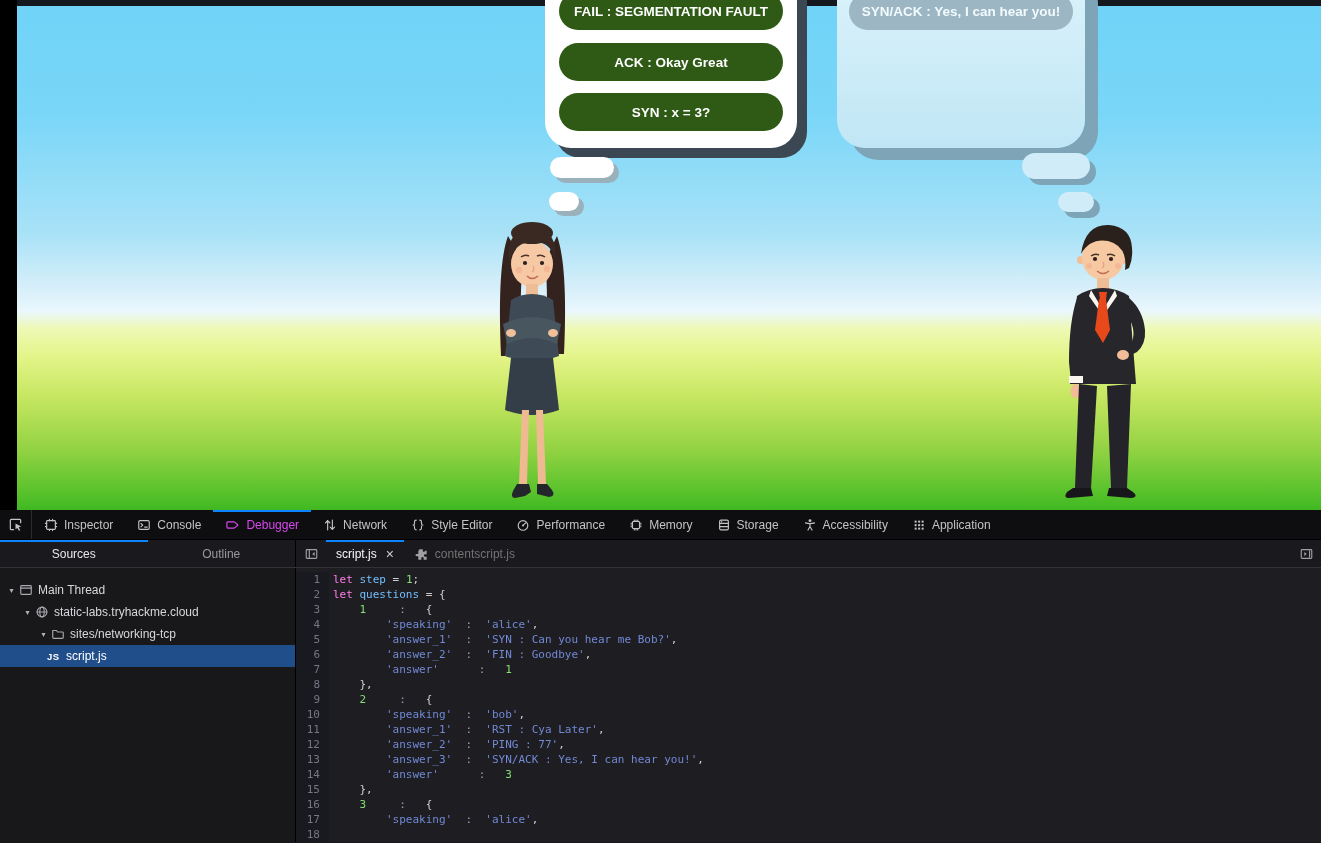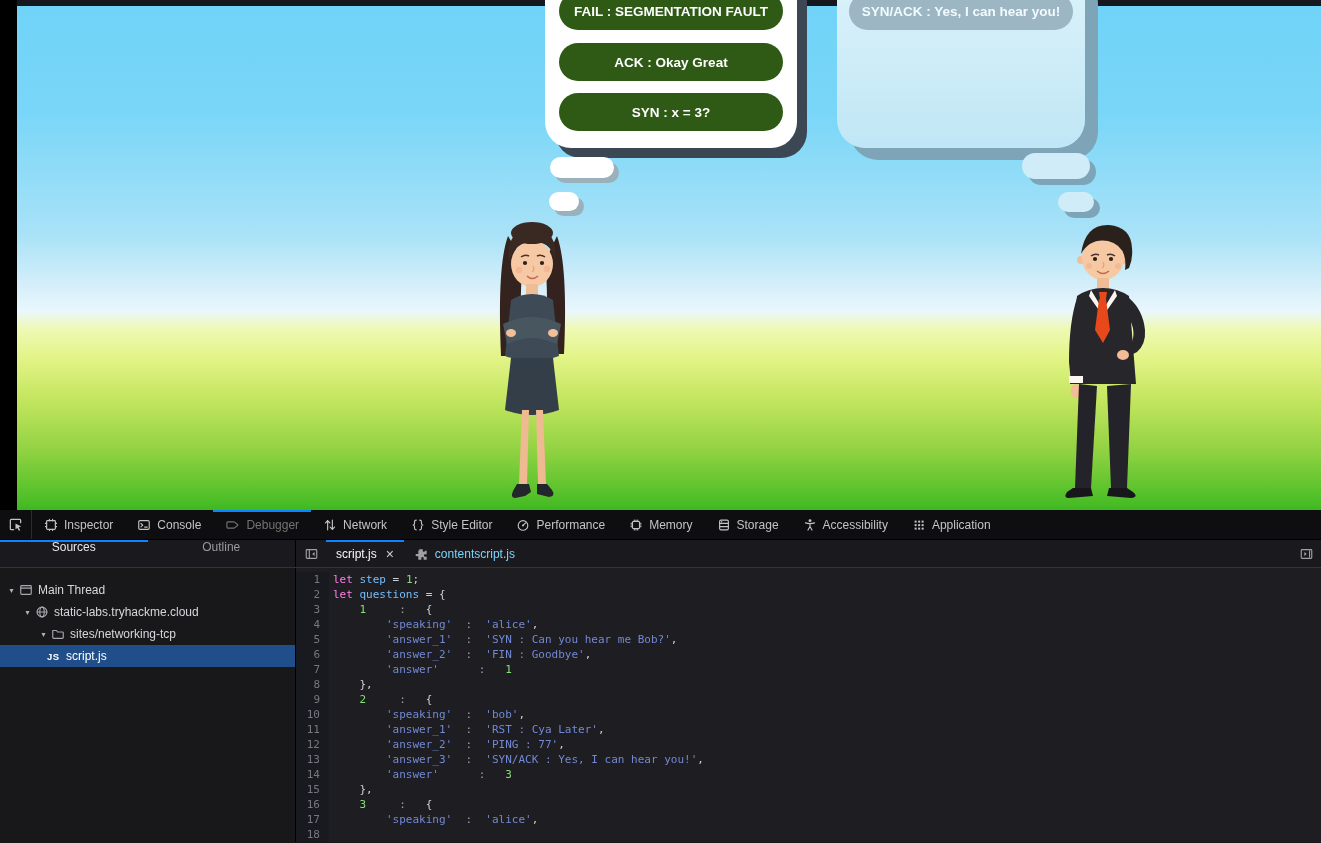--- a/index.html
+++ b/index.html
@@ -36,38 +36,38 @@
   
   .devtools { position:absolute; top:510px; left:0; width:1321px; height:401px;
     background:#18181a; color:#c3c3c5; font-size:12px; }
 
   .dt-toolbar { height:30px; background:#0e0e11; display:flex; align-items:stretch;
     border-bottom:1px solid #000; }
   .pick-btn { width:32px; display:flex; align-items:center; justify-content:center;
     border-right:1px solid #2c2c30; color:#c3c3c5; cursor:pointer; }
   .dt-tab { display:flex; gap:6px; align-items:center; padding:0 12px; position:relative;
     color:#c3c3c5; cursor:pointer; white-space:nowrap; }
-  .dt-tab.active { color:#737373; }
+  .dt-tab.active { color:#d946ef; }
   .dt-tab.active::before { content:""; position:absolute; top:0; left:0; right:0; height:2px; background:#0a84ff; }
   .dt-tab .ticon { display:flex; align-items:center; }
   svg.ic { display:block; }
 
   .dt-row2 { height:28px; display:flex; align-items:stretch; background:#1a1a1e;
     border-bottom:1px solid #323237; }
   .panel-tabs { width:296px; display:flex; border-right:1px solid #000; }
-  .panel-tab { flex:1; display:flex; justify-content:center;
+  .panel-tab { flex:1; display:flex; align-items:center; justify-content:center;
     position:relative; color:#9a9a9e; cursor:pointer; }
   .panel-tab.active { color:#e8e8ea; }
   .panel-tab.active::before { content:""; position:absolute; top:0; left:0; right:0; height:2px; background:#0a84ff; }
 
   .editor-tabbar { flex:1; display:flex; align-items:stretch; }
   .bar-icon-btn { width:30px; display:flex; align-items:center; justify-content:center;
     color:#9fa0a4; cursor:pointer; }
   .etab { display:flex; align-items:center; gap:7px; padding:0 10px; position:relative;
-    color:#7dd3fc; cursor:pointer; white-space:nowrap; }
+    color:#737373; cursor:pointer; white-space:nowrap; }
   .etab.active { color:#f9f9fa; }
   .etab.active::before { content:""; position:absolute; top:0; left:0; right:0; height:2px; background:#0a84ff; }
   .etab .close-x { font-size:14px; color:#d0d0d3; margin-left:2px; }
   .etab .picon { display:flex; align-items:center; color:#9fa0a4; }
   .tabbar-spacer { flex:1; }
 
   .dt-body { display:flex; height:274px; }
   .tree { width:296px; background:#18181a; border-right:1px solid #000; padding-top:11px;
     overflow:hidden; }
   .tree-row { height:22px; display:flex; align-items:center; color:#d7d7db; cursor:pointer;

